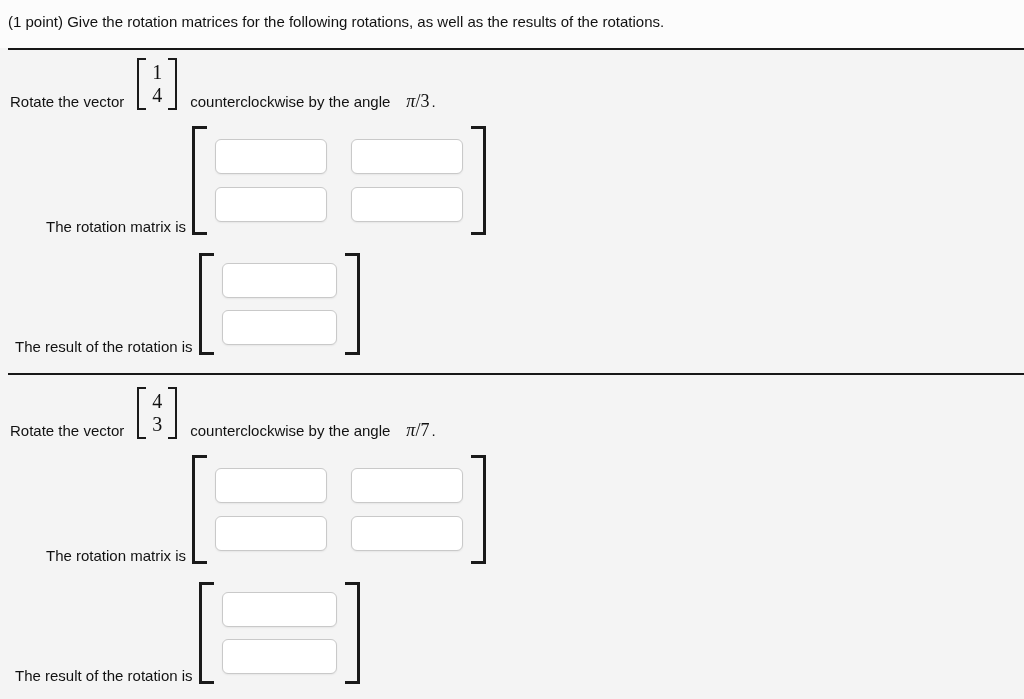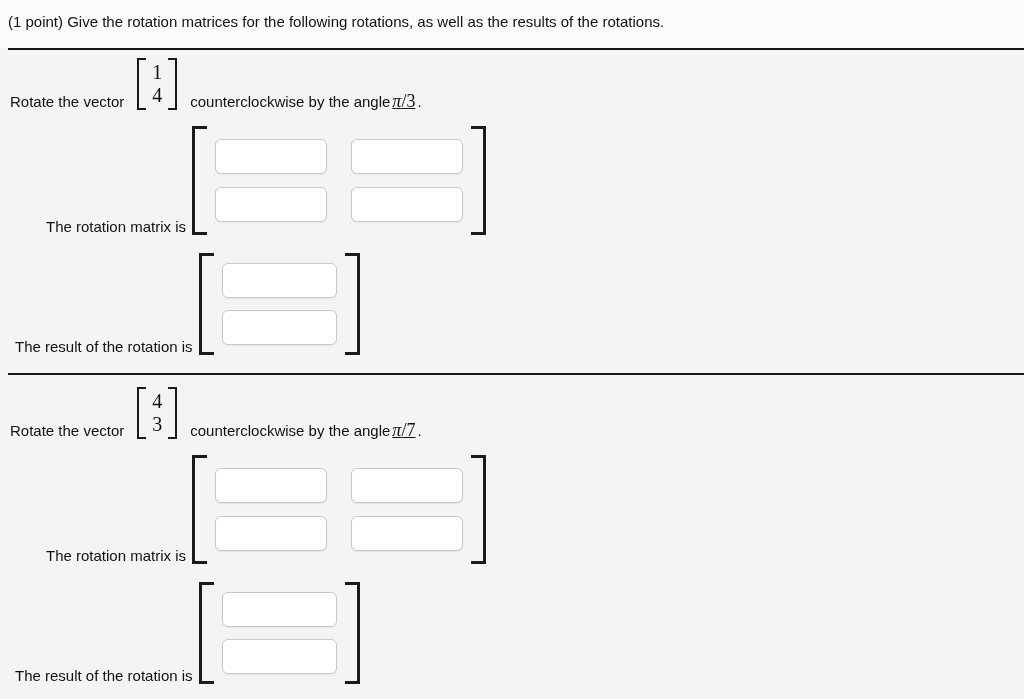--- a/index.html
+++ b/index.html
@@ -44,22 +44,21 @@
     font-family:"Liberation Serif","DejaVu Serif",serif;
     font-size:20px; line-height:23px;
   }
   .brk { width:7px; }
   .brk.l { border:2px solid #1a1a1a; border-right:0; }
   .brk.r { border:2px solid #1a1a1a; border-left:0; }
 
   .math {
     font-family:"Liberation Serif","DejaVu Serif",serif;
     font-size:18px; line-height:18px;
-    margin-left:2px;
-    text-decoration:underline;
+    margin-left:16px;
   }
   .math .pi { font-style:italic; }
   .math .rest { font-style:normal; }
   .dot { margin-left:2px; }
 
   
   .matrix { display:flex; align-items:stretch; margin-left:6px; }
   .bigbrk { width:12px; }
   .bigbrk.l { border:3px solid #1a1a1a; border-right:0; }
   .bigbrk.r { border:3px solid #1a1a1a; border-left:0; }

